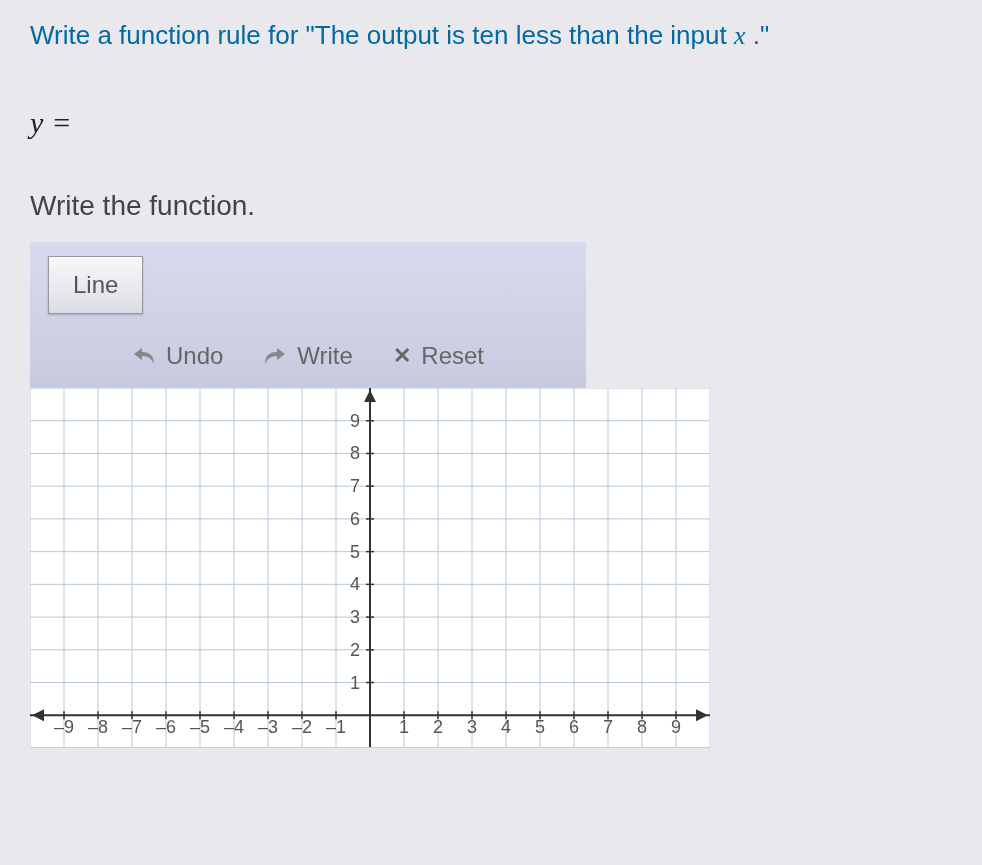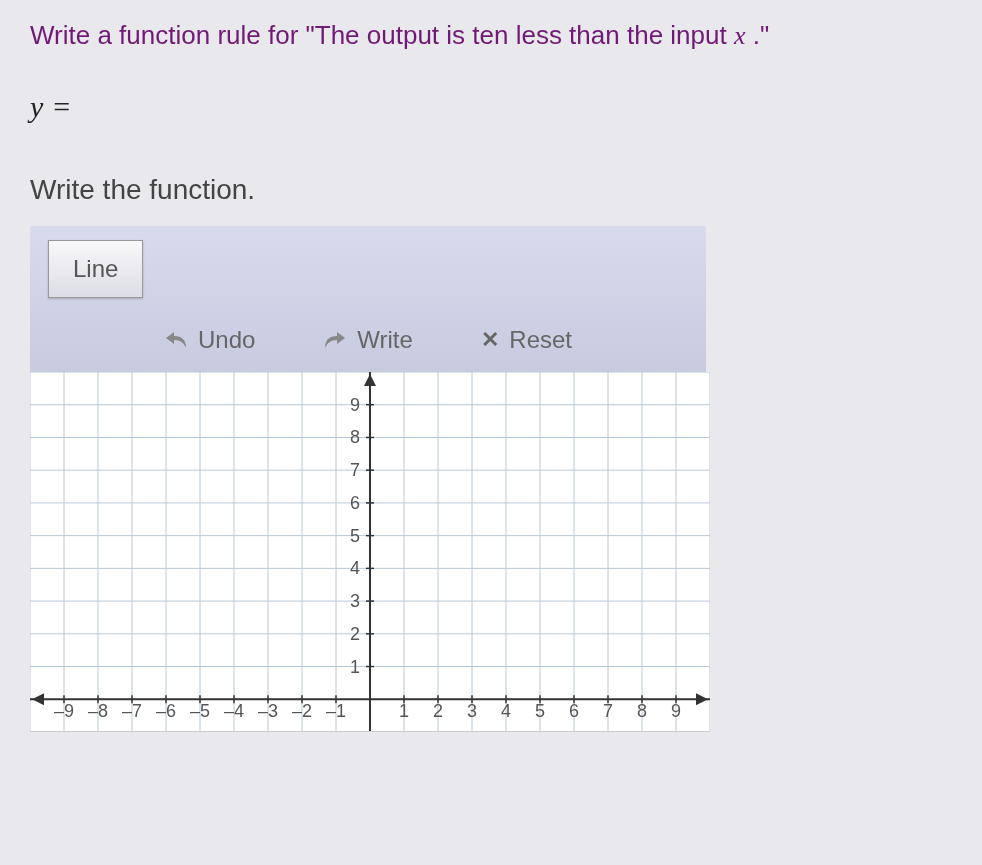--- a/index.html
+++ b/index.html
@@ -6,22 +6,22 @@
     body {
       font-family: Arial, sans-serif;
       background: #e8e8ed;
       width: 982px;
       height: 865px;
       padding: 20px 30px;
       color: #333;
     }
     .prompt {
       font-size: 26px;
-      color: #701a75;
-      margin-bottom: 39px;
+      color: #0369a1;
+      margin-bottom: 55px;
     }
     .prompt .var { font-style: italic; font-family: 'Times New Roman', serif; }
     .equation-row {
       display: flex;
       align-items: center;
       gap: 10px;
       margin-bottom: 50px;
       font-size: 30px;
     }
     .equation-row .y-equals {
@@ -42,40 +42,40 @@
       min-width: 110px;
       color: #333;
     }
     .graph-label {
       font-size: 28px;
       color: #444;
       margin-bottom: 20px;
     }
     .graph-toolbar {
       background: linear-gradient(#d8daed, #c8cbe0);
-      width: 676px;
+      width: 556px;
       padding: 0;
     }
     .tool-row-1 {
       padding: 14px 18px;
       display: flex;
     }
     .line-btn {
       background: linear-gradient(#f8f8fa, #dcdce5);
       border: 1px solid #999;
       padding: 14px 24px;
       font-size: 24px;
       color: #555;
       cursor: pointer;
       box-shadow: 0 1px 2px rgba(0,0,0,0.2);
     }
     .tool-row-2 {
       display: flex;
       justify-content: center;
-      gap: 68px;
+      gap: 40px;
       padding: 14px 0 18px 0;
       align-items: flex-end;
     }
     .tool-item {
       display: flex;
       align-items: center;
       gap: 10px;
       font-size: 24px;
       color: #666;
       cursor: pointer;

